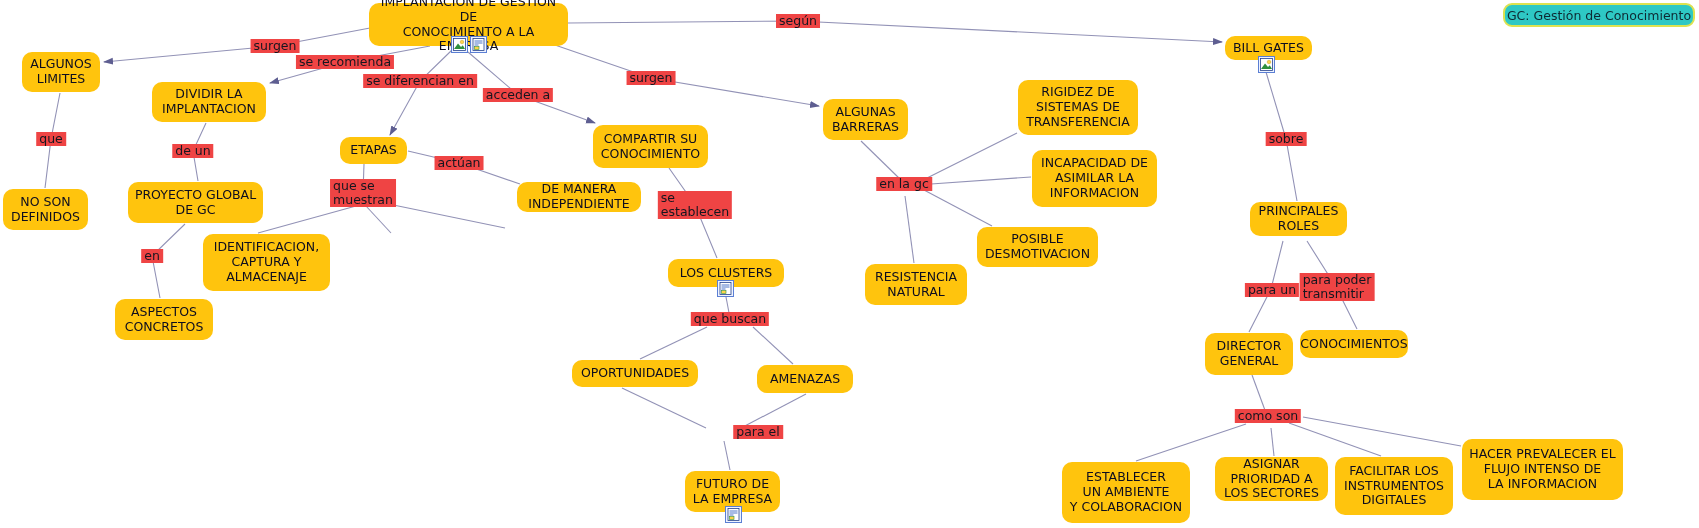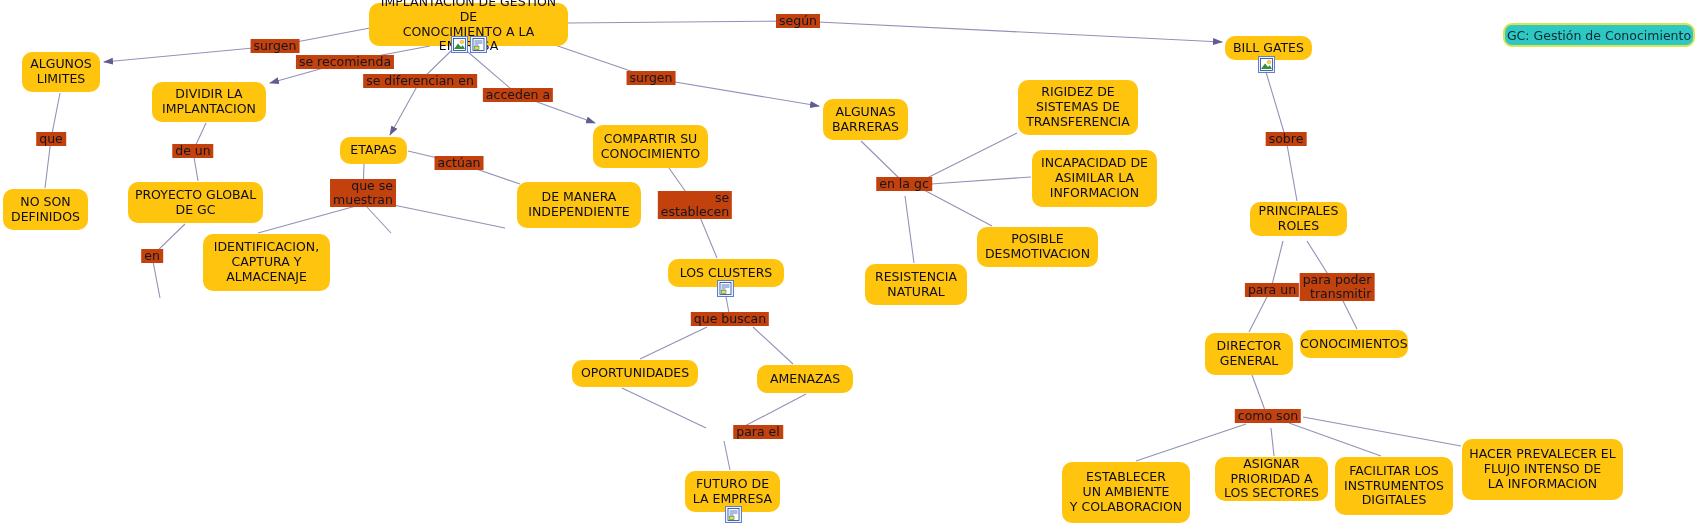--- a/index.html
+++ b/index.html
@@ -4,28 +4,28 @@
 <style>
   html,body{margin:0;padding:0;background:#ffffff;}
   #canvas{position:relative;width:1699px;height:528px;background:#ffffff;overflow:hidden;
           font-family:"DejaVu Sans",sans-serif;}
   #edges{position:absolute;left:0;top:0;z-index:1;}
   #edges polyline{fill:none;stroke:#9292b6;stroke-width:1.1;}
   .node{position:absolute;z-index:3;background:#FFC40D;border-radius:10px;
         display:flex;align-items:center;justify-content:center;text-align:center;
         white-space:pre-line;font-size:12.5px;line-height:1.18;color:#0d0d1f;
         padding:12px 3px;box-sizing:border-box;cursor:default;}
-  .lbl{position:absolute;z-index:2;transform:translate(-50%,-50%);background:#c2410c;
-       padding:0 3px;text-align:right;white-space:pre-line;font-size:12.5px;
+  .lbl{position:absolute;z-index:2;transform:translate(-50%,-50%);background:#ef4444;
+       padding:0 3px;text-align:left;white-space:pre-line;font-size:12.5px;
        line-height:1.12;color:#16161f;}
   .icon{position:absolute;z-index:4;width:17px;height:17px;}
   .legend{position:absolute;z-index:3;left:1503px;top:3px;width:192px;height:24px;
           box-sizing:border-box;background:#2EC8C4;border:2px solid #DDE24F;border-radius:9px;
           display:flex;align-items:center;justify-content:center;
-          font-size:12.5px;color:#0e2a33;margin-top:20px;}
+          font-size:12.5px;color:#0e2a33;}
 </style>
 </head>
 <body>
 
 <div id="canvas">
 
   <svg id="edges" width="1699" height="528">
     <defs>
       <marker id="arw" markerWidth="11" markerHeight="9" refX="9" refY="3.5" orient="auto" markerUnits="userSpaceOnUse">
         <path d="M0,0 L10,3.5 L0,7 Z" fill="#5E5E91"></path>
@@ -102,35 +102,37 @@
   <div class="node" style="left:823px;top:99px;width:85px;height:41px">ALGUNAS
 BARRERAS</div>
   <div class="node" style="left:1018px;top:80px;width:120px;height:55px">RIGIDEZ DE
 SISTEMAS DE
 TRANSFERENCIA</div>
   <div class="node" style="left:1225px;top:36px;width:87px;height:23px">BILL GATES</div>
   <div class="node" style="left:3px;top:189px;width:85px;height:41px">NO SON
 DEFINIDOS</div>
   <div class="node" style="left:128px;top:182px;width:135px;height:41px">PROYECTO GLOBAL
 DE GC</div>
-  <div class="node" style="left:517px;top:182px;width:124px;height:46px">DE MANERA
+  <div class="node" style="left:517px;top:182px;width:124px;height:30px">DE MANERA
 INDEPENDIENTE</div>
   <div class="node" style="left:1032px;top:150px;width:125px;height:57px">INCAPACIDAD DE
 ASIMILAR LA
 INFORMACION</div>
   <div class="node" style="left:1250px;top:202px;width:97px;height:34px">PRINCIPALES
 ROLES</div>
   <div class="node" style="left:203px;top:234px;width:127px;height:57px">IDENTIFICACION,
 CAPTURA Y
 ALMACENAJE</div>
   <div class="node" style="left:668px;top:259px;width:116px;height:28px">LOS CLUSTERS</div>
   <div class="node" style="left:977px;top:227px;width:121px;height:40px">POSIBLE
 DESMOTIVACION</div>
   <div class="node" style="left:865px;top:264px;width:102px;height:41px">RESISTENCIA
 NATURAL</div>
+  <div class="node" style="left:115px;top:299px;width:98px;height:41px">ASPECTOS
+CONCRETOS</div>
   <div class="node" style="left:1300px;top:330px;width:108px;height:28px">CONOCIMIENTOS</div>
   <div class="node" style="left:1205px;top:333px;width:88px;height:42px">DIRECTOR
 GENERAL</div>
   <div class="node" style="left:572px;top:360px;width:126px;height:27px">OPORTUNIDADES</div>
   <div class="node" style="left:757px;top:365px;width:96px;height:28px">AMENAZAS</div>
   <div class="node" style="left:685px;top:471px;width:95px;height:41px">FUTURO DE
 LA EMPRESA</div>
   <div class="node" style="left:1062px;top:462px;width:128px;height:61px">ESTABLECER
 UN AMBIENTE
 Y COLABORACION</div>

